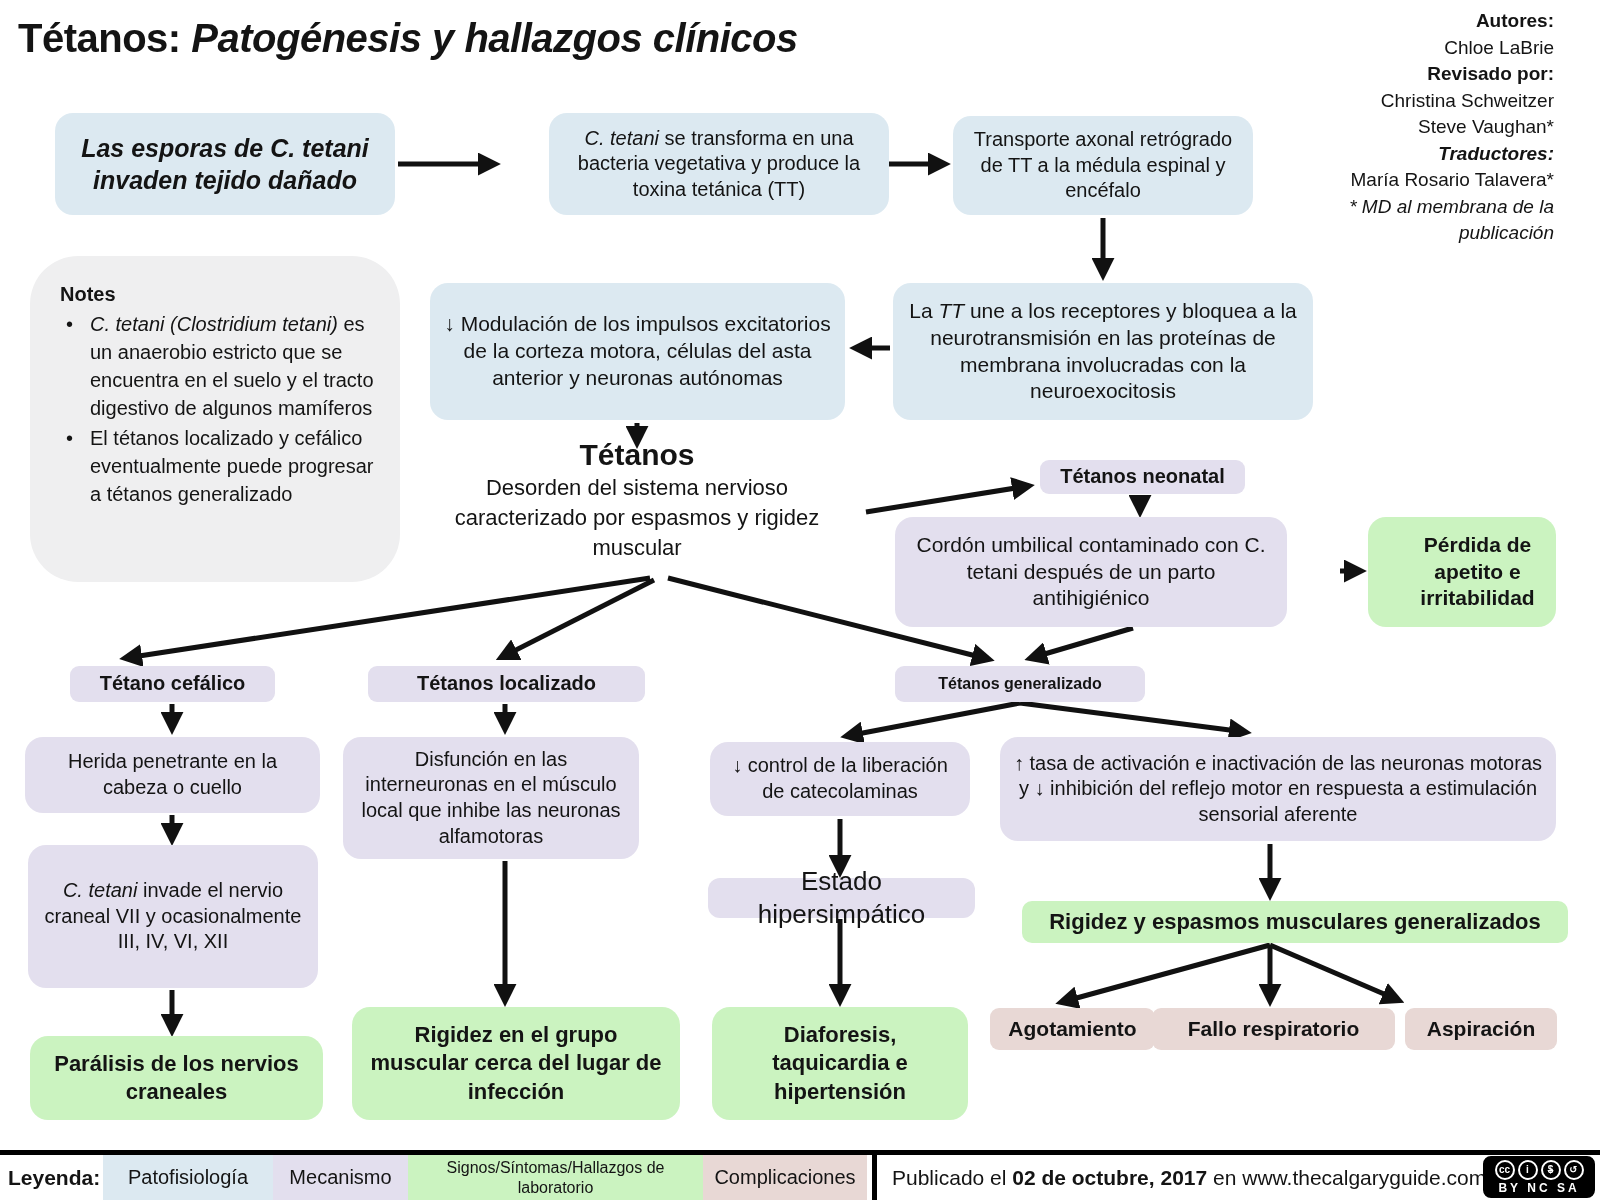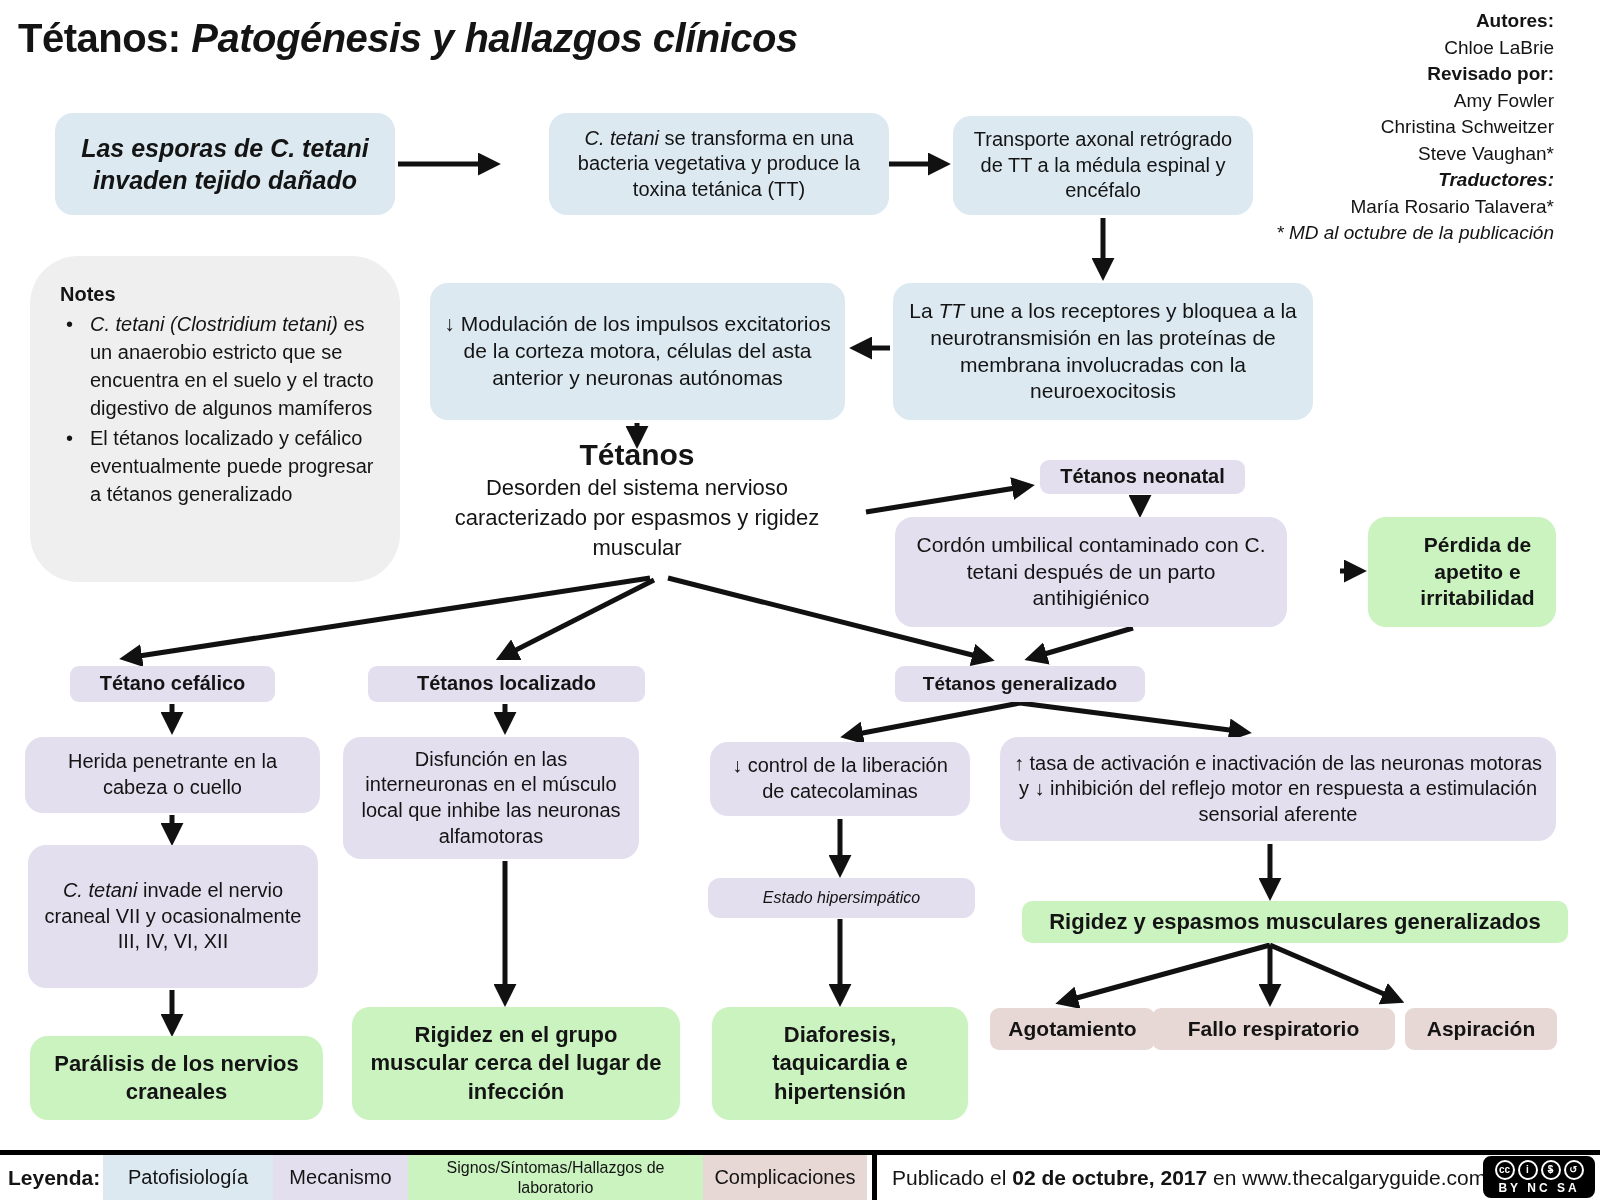--- a/index.html
+++ b/index.html
@@ -102,26 +102,25 @@
 
   <div id="title">
     <span>Tétanos:</span>
     <span class="it">Patogénesis y hallazgos clínicos</span>
   </div>
 
   <div id="credits">
     <div class="b">Autores:</div>
     <div>Chloe LaBrie</div>
     <div class="b">Revisado por:</div>
-    <div>Amy Fowler</div>
     <div>Christina Schweitzer</div>
     <div>Steve Vaughan*</div>
     <div class="bi">Traductores:</div>
     <div>María Rosario Talavera*</div>
-    <div class="it">* MD al octubre de la publicación</div>
+    <div class="it">* MD al membrana de la publicación</div>
   </div>
 
   <div id="notes">
     <div class="b">Notes</div>
     <ul>
       <li><span class="it">C. tetani (Clostridium tetani)</span><span> es un anaerobio estricto que se encuentra en el suelo y el tracto digestivo de algunos mamíferos</span></li>
       <li>El tétanos localizado y cefálico eventualmente puede progresar a tétanos generalizado</li>
     </ul>
   </div>
 
@@ -145,34 +144,34 @@
     <div class="hd">Tétanos</div>
     <div class="ds">Desorden del sistema nervioso caracterizado por espasmos y rigidez muscular</div>
   </div>
 
   <div class="box lav chip" style="left:1040px;top:460px;width:205px;height:34px;font-size:20px;">Tétanos neonatal</div>
   <div class="box lav rounded" style="left:895px;top:517px;width:392px;height:110px;font-size:21px;">Cordón umbilical contaminado con C. tetani después de un parto antihigiénico</div>
   <div class="box green rounded" style="left:1368px;top:517px;width:188px;height:110px;font-size:21px;padding-left:43px;">Pérdida de apetito e irritabilidad</div>
 
   <div class="box lav chip" style="left:70px;top:666px;width:205px;height:36px;font-size:20px;">Tétano cefálico</div>
   <div class="box lav chip" style="left:368px;top:666px;width:277px;height:36px;font-size:20px;">Tétanos localizado</div>
-  <div class="box lav chip" style="left:895px;top:666px;width:250px;height:36px;font-size:19px;">Tétanos generalizado</div>
+  <div class="box lav chip" style="left:895px;top:666px;width:250px;height:36px;font-size:16px;">Tétanos generalizado</div>
 
   <div class="box lav rounded" style="left:25px;top:737px;width:295px;height:76px;font-size:20px;">Herida penetrante en la cabeza o cuello</div>
   <div class="box lav rounded" style="left:28px;top:845px;width:290px;height:143px;font-size:20px;">
       <span>
     <span class="it">C. tetani</span><span> invade el nervio craneal VII y ocasionalmente III, IV, VI, XII</span></span>
   </div>
   <div class="box green rounded" style="left:30px;top:1036px;width:293px;height:84px;font-size:22px;">Parálisis de los nervios craneales</div>
 
   <div class="box lav rounded" style="left:343px;top:737px;width:296px;height:122px;font-size:20px;">Disfunción en las interneuronas en el músculo local que inhibe las neuronas alfamotoras</div>
   <div class="box green rounded" style="left:352px;top:1007px;width:328px;height:113px;font-size:22px;">Rigidez en el grupo muscular cerca del lugar de infección</div>
 
   <div class="box lav rounded" style="left:710px;top:742px;width:260px;height:74px;font-size:20px;">↓ control de la liberación de catecolaminas</div>
-  <div class="box lav rounded" style="left:708px;top:878px;width:267px;height:40px;font-size:16px;border-radius:12px;font-style:italic;">Estado hipersimpático</div>
+  <div class="box lav rounded" style="left:708px;top:878px;width:267px;height:40px;font-size:26px;border-radius:12px;">Estado hipersimpático</div>
   <div class="box green rounded" style="left:712px;top:1007px;width:256px;height:113px;font-size:22px;">Diaforesis, taquicardia e hipertensión</div>
 
   <div class="box lav rounded" style="left:1000px;top:737px;width:556px;height:104px;font-size:20px;">↑ tasa de activación e inactivación de las neuronas motoras y ↓ inhibición del reflejo motor en respuesta a estimulación sensorial aferente</div>
   <div class="box green" style="left:1022px;top:901px;width:546px;height:42px;font-size:22px;border-radius:10px;">Rigidez y espasmos musculares generalizados</div>
 
   <div class="box tan chip" style="left:990px;top:1008px;width:165px;height:42px;font-size:21px;">Agotamiento</div>
   <div class="box tan chip" style="left:1152px;top:1008px;width:243px;height:42px;font-size:21px;">Fallo respiratorio</div>
   <div class="box tan chip" style="left:1405px;top:1008px;width:152px;height:42px;font-size:21px;">Aspiración</div>
 
   <div id="footer-line"></div>

